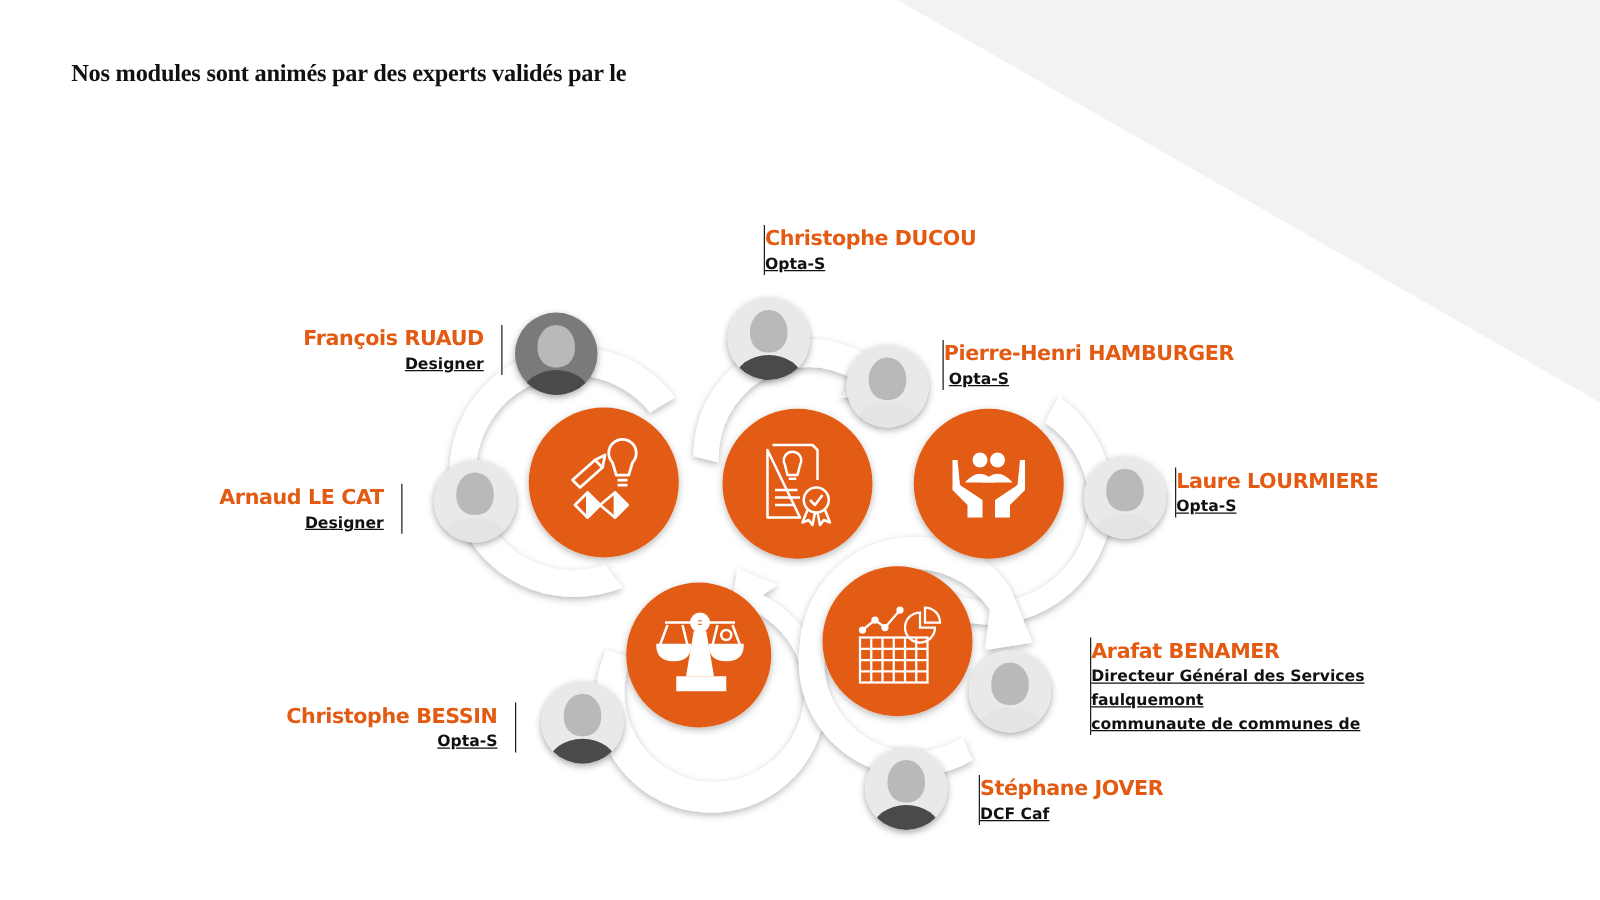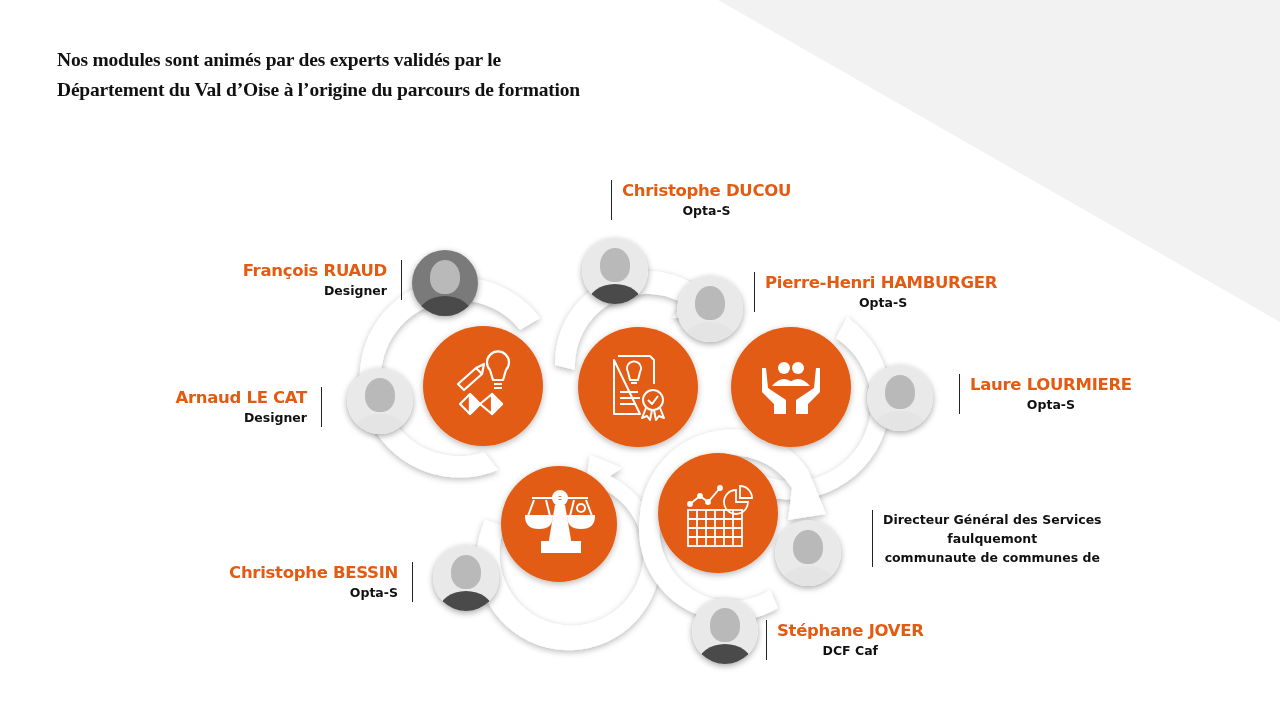--- a/index.html
+++ b/index.html
@@ -35,35 +35,34 @@
   .photo.light::after { background: #e4e4e4; }
   .photo.dark { background: #7a7a7a; }
 
   .label { position: absolute; z-index: 3; }
   .label .name {
     display: block; color: #E35B12; font-weight: bold; font-size: 16.5px; line-height: 21px;
     font-family: "DejaVu Sans", sans-serif; letter-spacing: -0.3px; white-space: nowrap;
   }
   .label .role {
     display: block; color: #111; font-weight: bold; font-size: 12.5px; line-height: 19px;
-    font-family: "DejaVu Sans", sans-serif; white-space: nowrap;
+    font-family: "DejaVu Sans", sans-serif; white-space: nowrap; text-decoration: underline;
   }
   .label.right { text-align: right; padding-right: 14px; border-right: 1.5px solid #222; }
-  .label.left { text-align: center; padding-left: 10px; border-left: 1.5px solid #222; }
+  .label.left { text-align: left; border-left: 1.5px solid #222; }
 </style>
 </head>
 <body>
 
 <svg id="bg-triangle" viewBox="0 0 1280 720">
   <polygon points="718,0 1280,0 1280,322" fill="#F2F2F2"></polygon>
 </svg>
 
 <div class="title">
   <span>Nos modules sont animés par des experts validés par le</span>
-  <span>Département du Val d’Oise à l’origine du parcours de formation</span>
 </div>
 
 <svg id="diagram" viewBox="0 0 1280 720">
   <defs>
     <filter id="sh" x="-20%" y="-20%" width="140%" height="140%">
       <feDropShadow dx="0" dy="2" stdDeviation="3" flood-color="#000" flood-opacity="0.28"></feDropShadow>
     </filter>
   </defs>
 
   <g filter="url(#sh)">
@@ -177,32 +176,33 @@
 <div class="label left" style="left:611px; top:180px;">
   <span class="name">Christophe DUCOU</span>
   <span class="role">Opta-S</span>
 </div>
 
 <div class="label left" style="left:754px; top:272px;">
   <span class="name">Pierre-Henri HAMBURGER</span>
   <span class="role" style="padding-left:4px;">Opta-S</span>
 </div>
 
-<div class="label left" style="left:940px; top:374px;margin-left:19px;">
+<div class="label left" style="left:940px; top:374px;">
   <span class="name">Laure LOURMIERE</span>
   <span class="role">Opta-S</span>
 </div>
 
 <div class="label left" style="left:872px; top:510px;">
+  <span class="name">Arafat BENAMER</span>
   <span class="role">Directeur Général des Services</span>
   <span class="role">faulquemont</span>
   <span class="role">communaute de communes de</span>
 </div>
 
 <div class="label right" style="right:867px; top:562px;">
   <span class="name">Christophe BESSIN</span>
   <span class="role">Opta-S</span>
 </div>
 
-<div class="label left" style="left:766px; top:620px;">
+<div class="label left" style="left:783px; top:620px;">
   <span class="name">Stéphane JOVER</span>
   <span class="role">DCF Caf</span>
 </div>
 
 </body></html>

